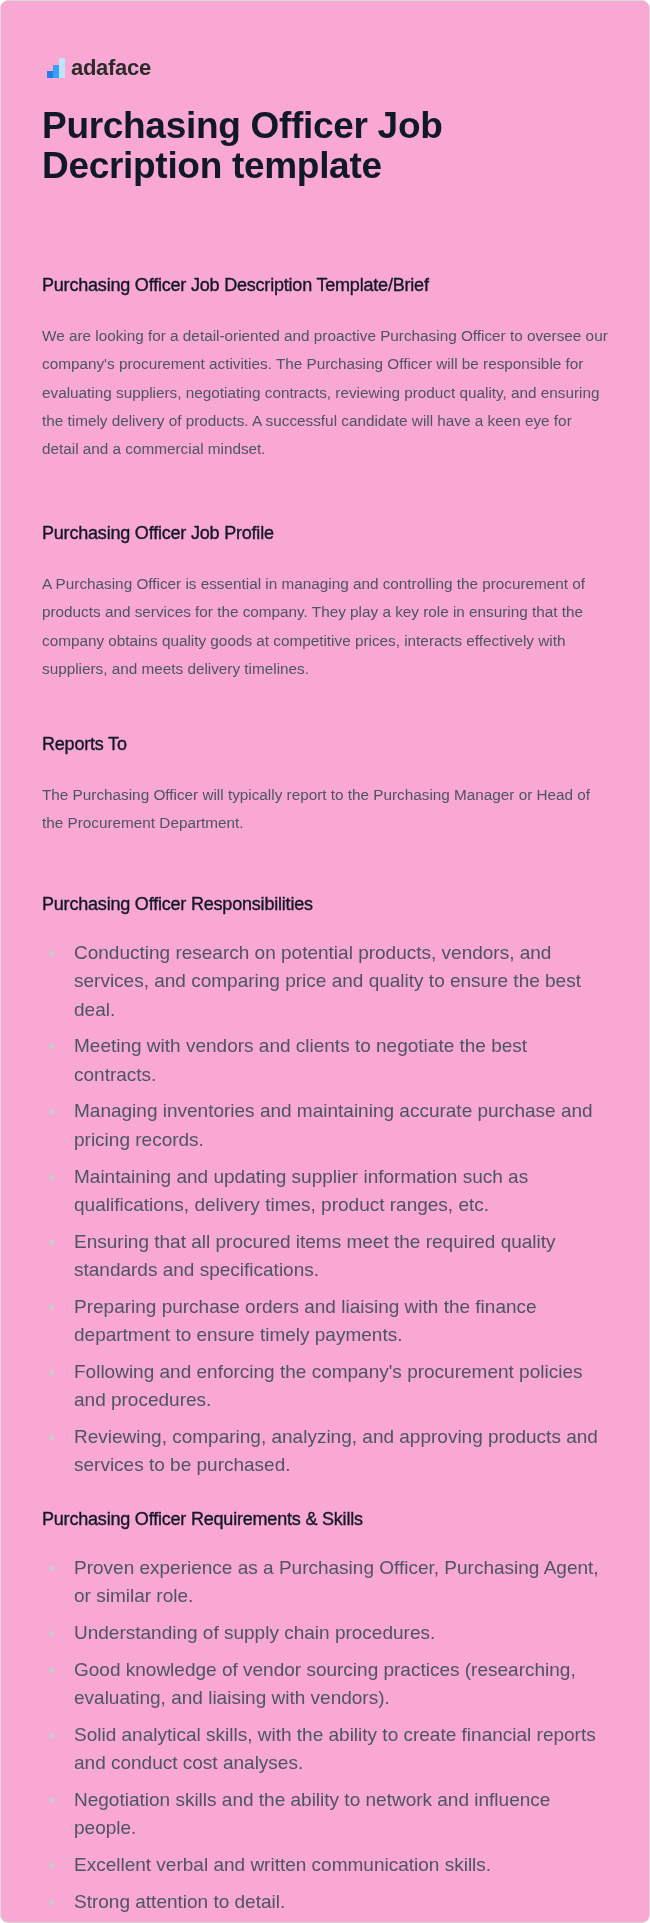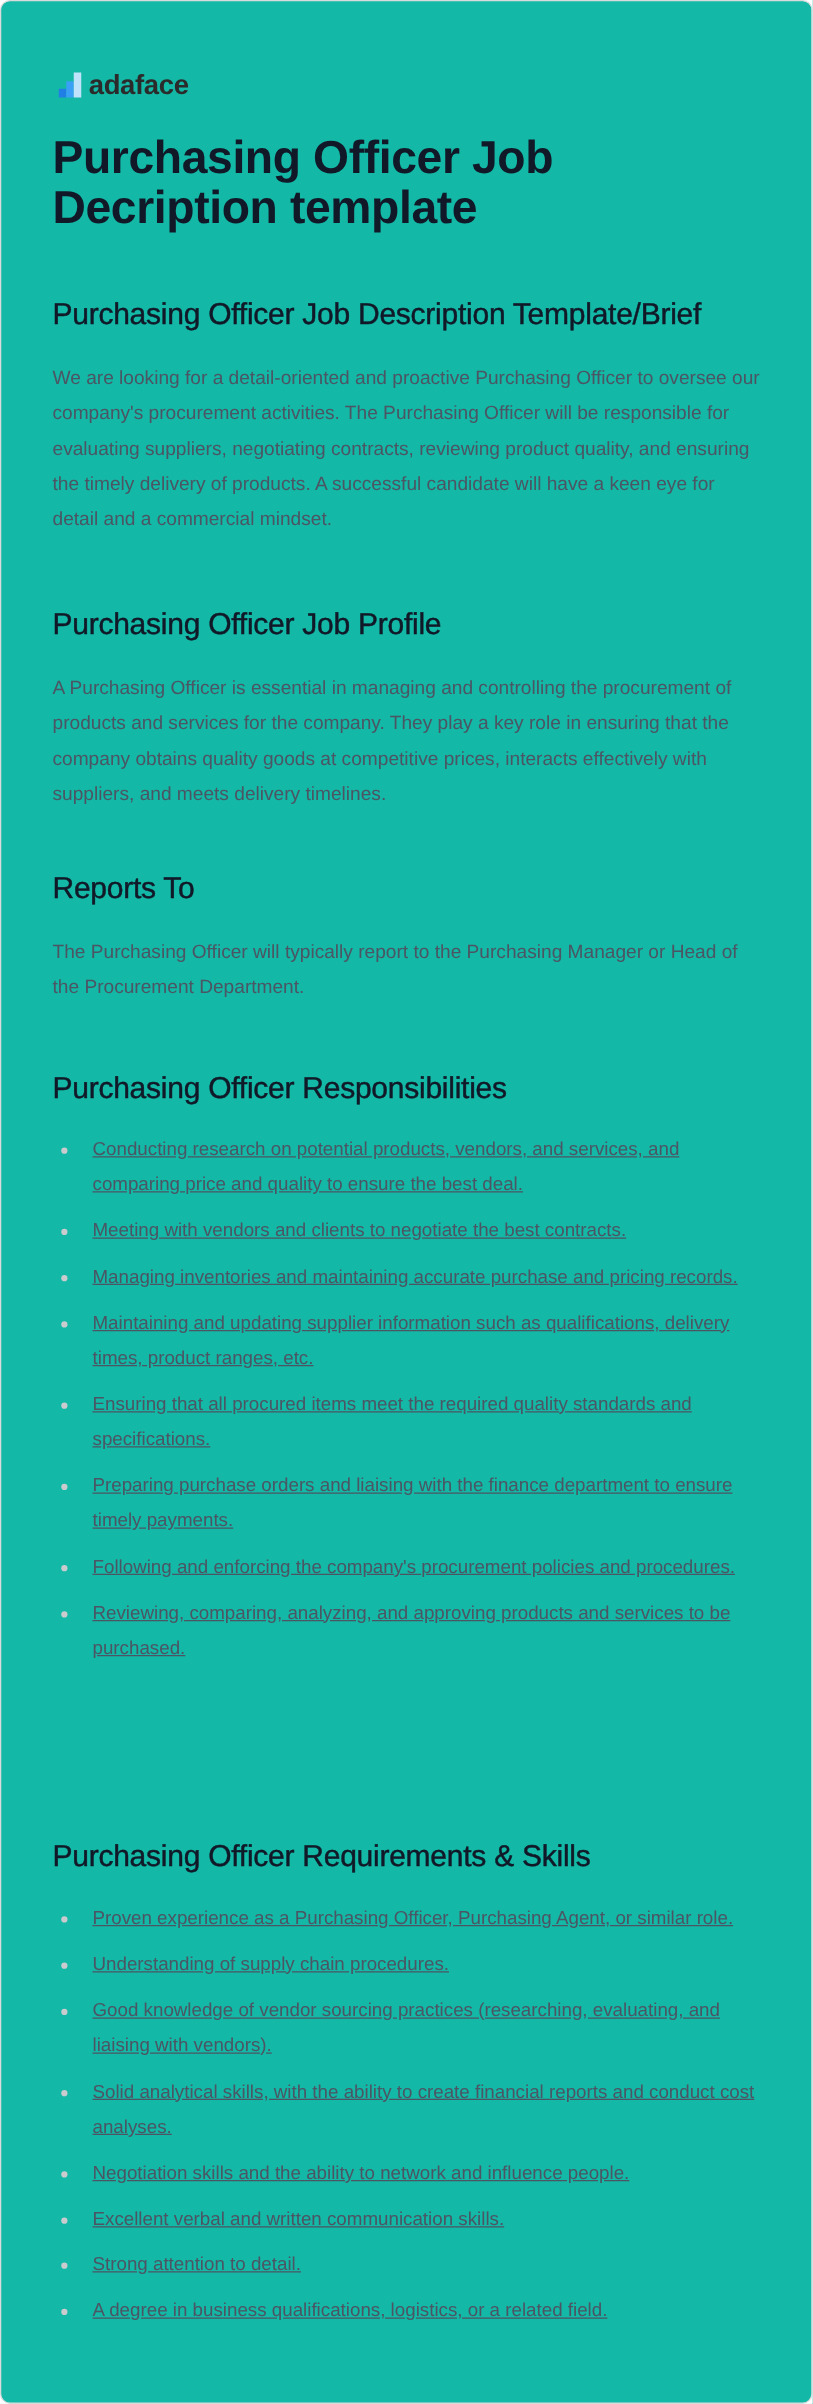--- a/index.html
+++ b/index.html
@@ -2,55 +2,55 @@
 <html><head>
   <meta charset="utf-8">
   <style>
     * { box-sizing: border-box; margin: 0; padding: 0; }
     html, body { width: 650px; height: 1923px; background: #ffffff; }
     body { font-family: "Liberation Sans", sans-serif; color: #111827; }
     .card {
       position: absolute; left: 0; top: 0;
       width: 650px; height: 1923px;
       border: 1px solid #d9dadc; border-radius: 8px;
-      background: #14b8a6;
+      background: #f9a8d4;
       padding: 0 41px 0 41px;
     }
     .logo {
       position: absolute; left: 46px; top: 55px;
       display: flex; align-items: center; gap: 6px;
       height: 24px;
     }
     .logo-mark { position: relative; width: 18px; height: 20px; }
     .logo-mark .b1 { position: absolute; left: 0; bottom: 0; width: 6px; height: 7px; background: #1f7fe5; }
     .logo-mark .b2 { position: absolute; left: 6px; bottom: 0; width: 6px; height: 13px; background: #3aa0f5; }
     .logo-mark .b3 { position: absolute; left: 12px; bottom: 0; width: 6px; height: 20px; background: #bfe3fb; }
     .logo-text { font-size: 22px; font-weight: bold; color: #2b2b2b; letter-spacing: -0.3px; line-height: 24px; }
 
     .title {
       position: absolute; left: 41px; top: 105px; width: 520px;
       font-size: 37px; font-weight: bold; line-height: 40px; color: #111827;
       letter-spacing: -0.3px;
     }
     .section { position: absolute; left: 41px; width: 570px; }
     .section h2 {
-      font-size: 24px; font-weight: normal; color: #111827; line-height: 30px;
+      font-size: 18px; font-weight: normal; color: #111827; line-height: 30px;
       letter-spacing: -0.2px;
+      margin-top: 33px;
       -webkit-text-stroke: 0.35px #111827;
     }
     .section p {
       margin-top: 22px;
       font-size: 15.3px; line-height: 28.3px; color: #4b5563;
     }
     .section ul { list-style: none; margin-top: 20px; }
     .section li {
       position: relative; padding-left: 32px;
-      font-size: 15px; line-height: 28.3px; color: #4b5563;
+      font-size: 19px; line-height: 28.3px; color: #4b5563;
       margin-bottom: 8.5px;
-      text-decoration: underline;
     }
     .section li .bullet {
       position: absolute; left: 7px; top: 12px;
       width: 5px; height: 5px; border-radius: 50%; background: #c9cbce;
     }
   </style>
 </head>
 <body>
 
 <div class="card">

